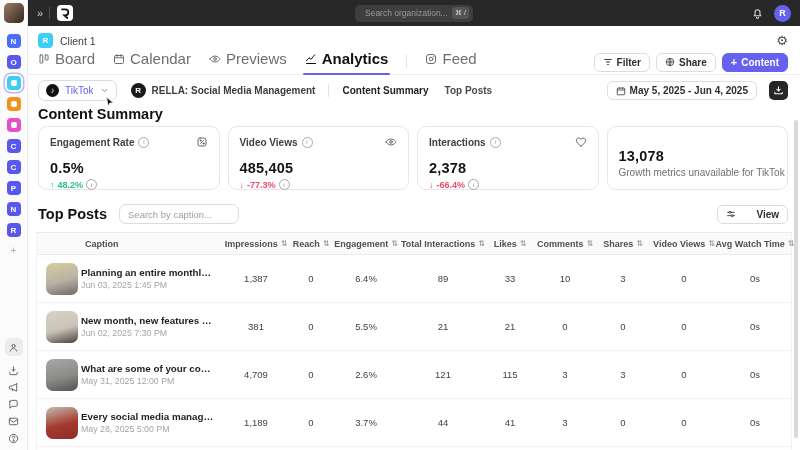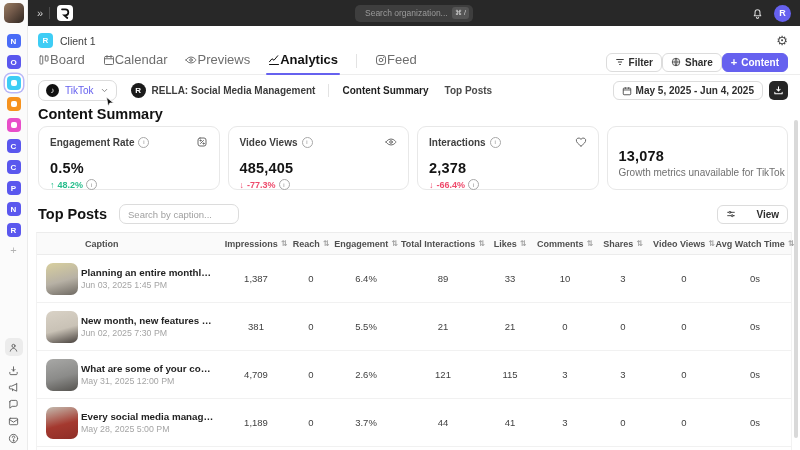--- a/index.html
+++ b/index.html
@@ -38,47 +38,47 @@
   .tb-avatar{width:17px;height:17px;border-radius:50%;background:#6661ef;display:flex;align-items:center;justify-content:center;
         color:#fff;font-size:9px;font-weight:bold;}
   
   .main{position:absolute;left:28px;right:0;top:26px;bottom:0;background:#fff;}
   .client-row{display:flex;align-items:center;gap:7px;padding:7px 12px 0 10px;height:15px;}
   .client-avatar{width:15px;height:15px;border-radius:4px;background:#3ecdf5;display:flex;align-items:center;justify-content:center;
         color:#fff;font-size:8px;font-weight:bold;flex:none;}
   .client-name{font-size:10.5px;color:#3c3c3c;}
   .gear{margin-left:auto;font-size:13px;color:#4a4a4a;line-height:1;cursor:pointer;}
   .tabs-row{display:flex;align-items:flex-end;gap:18px;padding:0 12px 0 10px;height:26px;border-bottom:1px solid #ededed;}
-  .tab{display:flex;align-items:center;font-size:13px;color:#6e6e6e;padding-bottom:7px;position:relative;cursor:pointer;}
+  .tab{display:flex;align-items:center;gap:5px;font-size:15px;color:#6e6e6e;padding-bottom:7px;position:relative;cursor:pointer;}
   .tab .t-ic{width:12px;height:12px;color:#6e6e6e;}
   .tab.active{color:#121212;font-weight:bold;}
   .tab.active .t-ic{color:#121212;}
   .tab.active::after{content:"";position:absolute;left:-2px;right:-2px;bottom:-1px;height:2px;background:#6661ef;border-radius:2px;}
   .tab-divider{width:1px;height:14px;background:#e3e3e3;margin-bottom:6px;}
-  .tabs-actions{margin-left:auto;display:flex;align-items:center;align-self:center;margin-top:2px;}
+  .tabs-actions{margin-left:auto;display:flex;gap:6px;align-items:center;align-self:center;margin-top:2px;}
   .btn{display:inline-flex;align-items:center;gap:4px;border:1px solid #dcdcdc;border-radius:6px;background:#fff;
        padding:3px 8px;font-size:10px;color:#2e2e2e;font-weight:bold;cursor:pointer;white-space:nowrap;}
   .b-ic{width:10px;height:10px;color:#3c3c3c;flex:none;}
   .btn-primary{background:#6661ef;border-color:#6661ef;color:#fff;}
   .btn-primary .b-plus{color:#fff;font-size:11px;line-height:1;font-weight:bold;}
   .filter-row{display:flex;align-items:center;gap:10px;padding:5px 12px 0 10px;height:21px;}
   .select{display:flex;align-items:center;gap:6px;border:1px solid #dcdcdc;border-radius:7px;padding:3px 7px;cursor:pointer;}
   .tiktok-ic{width:13px;height:13px;border-radius:50%;background:#111;color:#fff;font-size:8px;display:flex;
         align-items:center;justify-content:center;flex:none;}
   .select-label{font-size:10px;font-weight:normal;color:#6661ef;}
   .select-chev{width:9px;height:9px;color:#8a8a8a;}
   .account{display:flex;align-items:center;gap:6px;margin-left:4px;}
   .account-ic{width:15px;height:15px;border-radius:50%;background:#1b1b1b;color:#fff;font-size:8px;font-weight:bold;
         display:flex;align-items:center;justify-content:center;flex:none;}
   .account-label{font-size:10px;font-weight:bold;color:#3c3c3c;}
   .fr-sep{width:1px;height:13px;background:#e3e3e3;margin:0 3px;}
   .fr-nav{display:flex;gap:16px;}
   .nav-item{font-size:10px;font-weight:bold;color:#1f1f1f;cursor:pointer;}
   .nav-item.secondary{color:#4a4a4a;}
-  .fr-right{margin-left:auto;display:flex;align-items:center;gap:6px;}
+  .fr-right{margin-left:auto;display:flex;align-items:center;gap:12px;}
   .export-btn{width:19px;height:19px;background:#262626;border-radius:5px;display:flex;align-items:center;justify-content:center;cursor:pointer;}
   .export-btn svg{width:11px;height:11px;display:block;}
   .section-title{font-size:14.5px;font-weight:bold;color:#121212;padding:5px 12px 4px 10px;}
   .cards{display:flex;gap:8px;padding:0 12px 0 10px;}
   .card{flex:1;border:1px solid #e8e8e8;border-radius:9px;padding:9px 11px;height:64px;background:#fff;box-sizing:border-box;min-width:0;}
   .card-head{display:flex;align-items:center;gap:4px;font-size:10px;font-weight:bold;color:#3f3f3f;}
   .card-ric{width:12px;height:12px;color:#6b6b6b;margin-left:auto;flex:none;}
   .idot{width:9px;height:9px;border:1px solid #a8a8a8;border-radius:50%;color:#8a8a8a;font-size:6px;line-height:1;
         display:inline-flex;align-items:center;justify-content:center;flex:none;font-weight:normal;}
   .card-value{font-size:14.5px;font-weight:bold;color:#141414;margin-top:12px;letter-spacing:.2px;}

